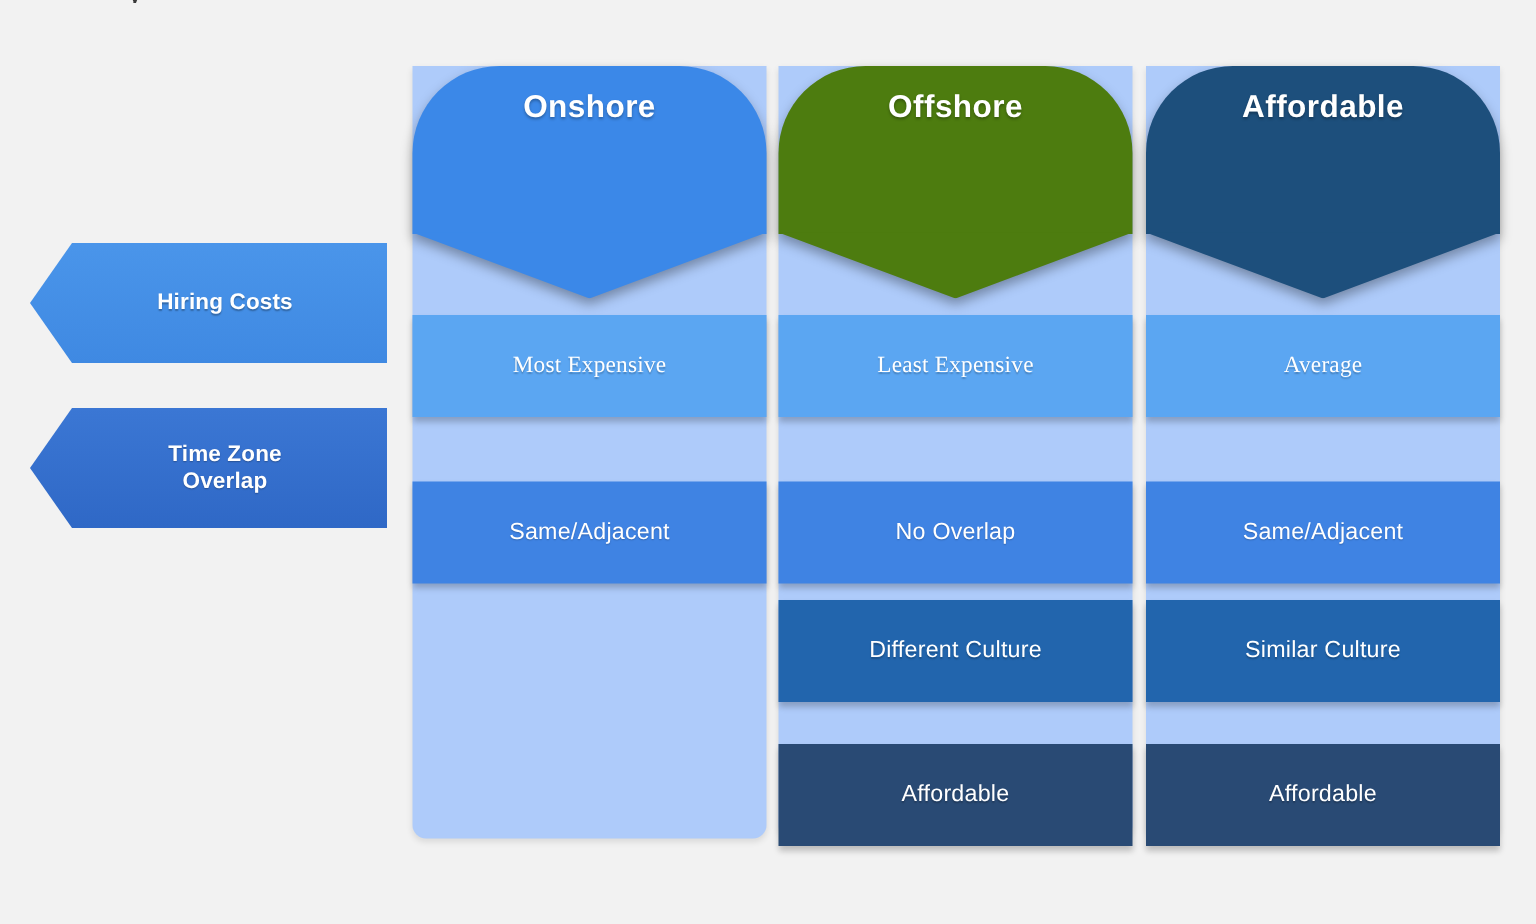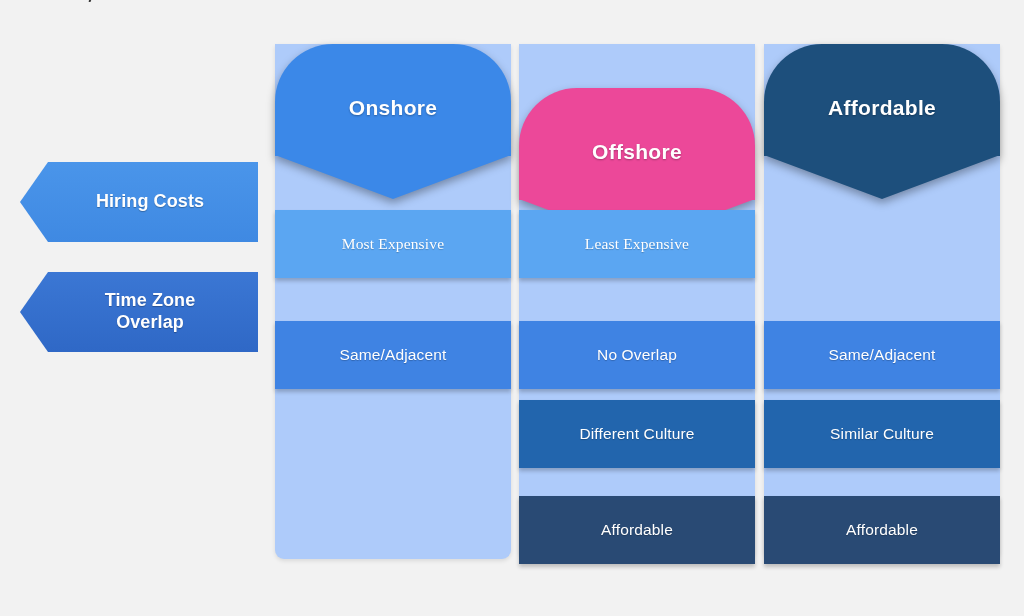--- a/index.html
+++ b/index.html
@@ -52,21 +52,21 @@
   .row-label {
     position: absolute;
     left: 0;
     width: 238px;
     height: 80px;
     display: flex;
     align-items: center;
     justify-content: center;
     text-align: center;
     color: #ffffff;
-    font-size: 18px;
+    font-size: 15px;
     font-weight: 700;
     line-height: 1.22;
     letter-spacing: 0.1px;
     text-shadow: 0 1px 1px rgba(0,0,0,0.28);
     clip-path: polygon(28px 0, 100% 0, 100% 100%, 28px 100%, 0 50%);
     filter: drop-shadow(2px 3px 3px rgba(0,0,0,0.30));
     padding-left: 22px;
   }
 
   .row-label span { display: block; width: 100%; }
@@ -94,21 +94,21 @@
   
   .col-header {
     position: absolute;
     left: 0;
     top: 0;
     width: 236px;
     height: 112px;
     display: flex;
     align-items: flex-start;
     justify-content: center;
-    padding-top: 52px;
+    padding-top: 16px;
     color: #ffffff;
     font-size: 21px;
     font-weight: 700;
     letter-spacing: 0.3px;
     text-shadow: 0 1px 2px rgba(0,0,0,0.30);
     border-radius: 58px 58px 0 0;
     filter: drop-shadow(0 4px 4px rgba(0,0,0,0.33));
   }
 
   .col-header::after {
@@ -116,21 +116,21 @@
     position: absolute;
     left: 0;
     bottom: -43px;
     width: 236px;
     height: 44px;
     background: inherit;
     clip-path: polygon(0 0, 100% 0, 50% 100%);
   }
 
   .ch-0, .ch-0::after { background: #3b88e8; }
-  .ch-1, .ch-1::after { background: #ec4899; margin-top: 44px; }
+  .ch-1, .ch-1::after { background: #4d7c0f; }
   .ch-2, .ch-2::after { background: #1d4f7c; }
 
   
   .cell {
     position: absolute;
     left: 0;
     width: 236px;
     height: 68px;
     display: flex;
     align-items: center;
@@ -200,20 +200,23 @@
     </div>
     <div class="cell cell-r3">
       <span>Affordable</span>
     </div>
   </div>
 
   <div class="column col-2">
     <div class="col-header ch-2">
       <span>Affordable</span>
     </div>
+    <div class="cell cell-r0">
+      <span>Average</span>
+    </div>
     <div class="cell cell-r1">
       <span>Same/Adjacent</span>
     </div>
     <div class="cell cell-r2">
       <span>Similar Culture</span>
     </div>
     <div class="cell cell-r3">
       <span>Affordable</span>
     </div>
   </div>

